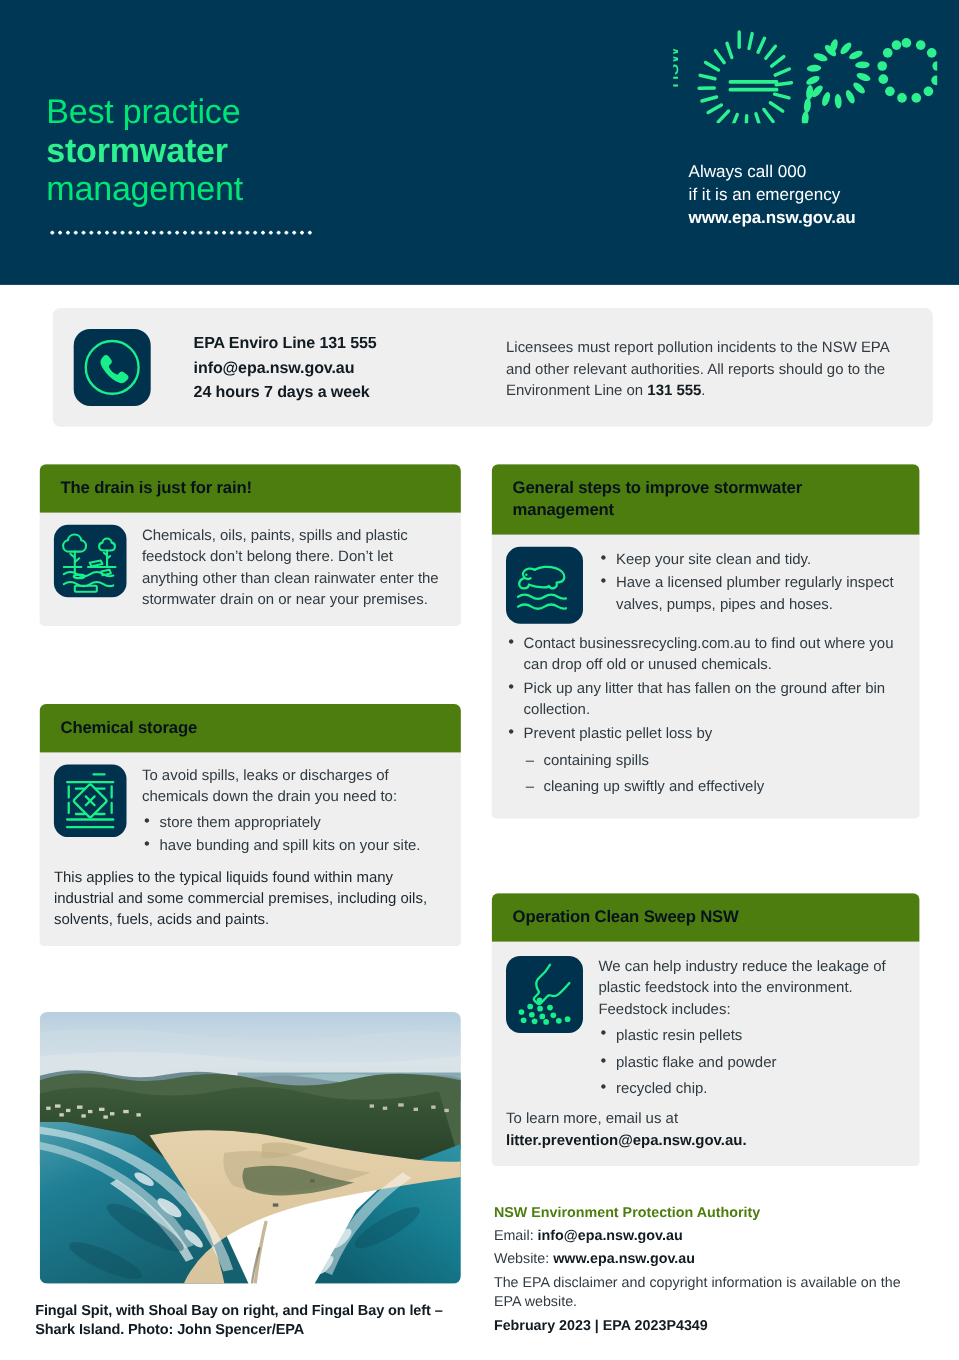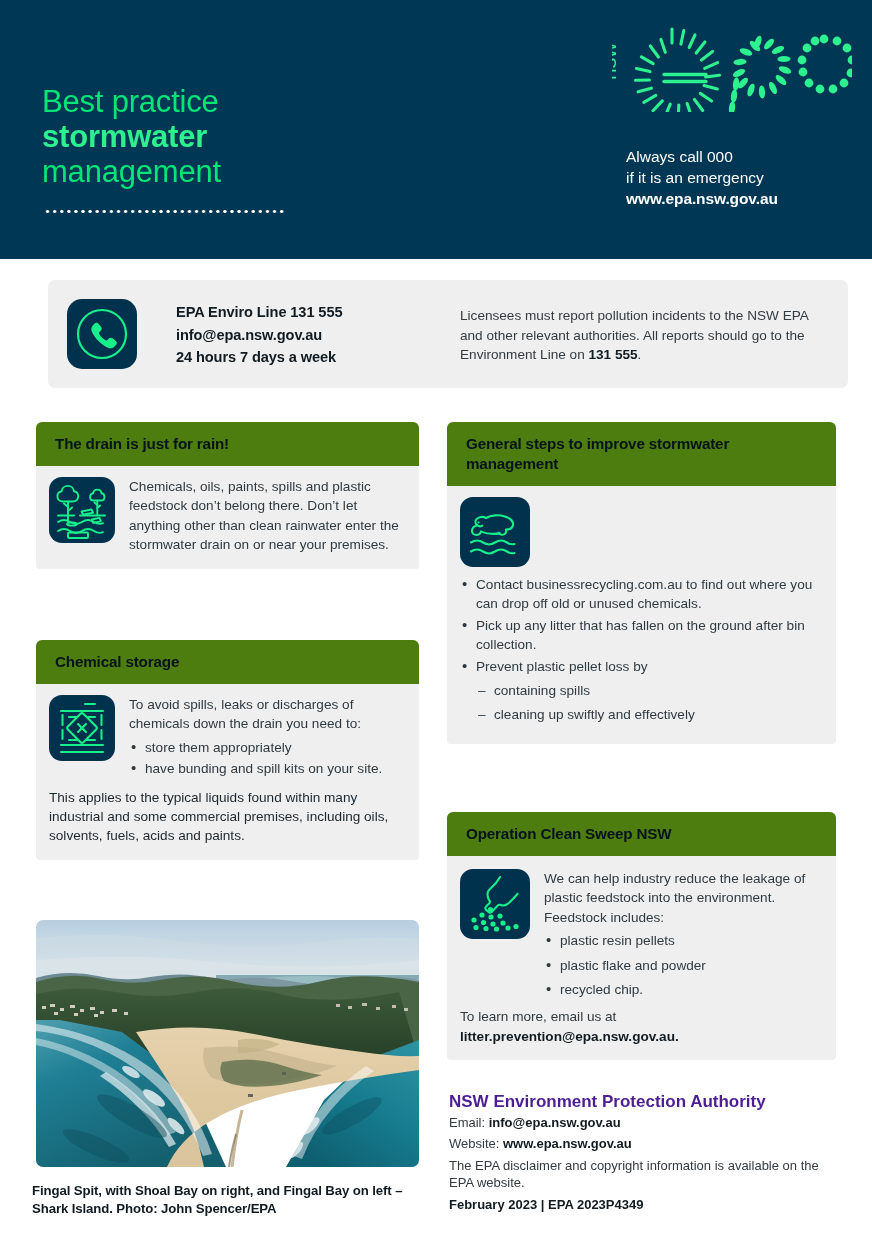--- a/index.html
+++ b/index.html
@@ -70,21 +70,21 @@
   #card-general   { left:447px; top:422px;  width:389px; }
   #card-ocs       { left:447px; top:812px;  width:389px; }
 
   
   .photo { position:absolute; left:36px; top:920px; width:383px; height:247px; border-radius:7px; overflow:hidden; }
   .caption { position:absolute; left:32px; top:1182px; width:380px;
     font-size:13.2px; line-height:17.5px; color:#111b21; font-weight:700; letter-spacing:-0.1px; }
 
   
   .footer { position:absolute; left:449px; top:1092px; width:390px; }
-  .footer .f-org { font-size:17px; line-height:20px; color:#4c1d95; font-weight:700; }
+  .footer .f-org { font-size:13px; line-height:20px; color:#4d7c0f; font-weight:700; }
   .footer .f-ln  { font-size:13px; line-height:21px; color:#333b41; font-weight:400; }
   .footer .f-ln b { color:#111b21; font-weight:700; }
   .footer .f-dis { font-size:13px; line-height:17px; color:#333b41; font-weight:400; margin-top:3px;}
   .footer .f-date { font-size:13px; line-height:20px; color:#111b21; font-weight:700; margin-top:4px;}
 
   .inline-b { font-weight:700; color:#111b21; }
   svg { display:block; }
 </style>
 </head>
 <body>
@@ -282,20 +282,24 @@
               <path d="M26 21c5-3 13-3.5 19-1.5 5 1.7 8.5 5 8 8.5-.4 3-3.5 4.5-7 4.6 .6 2.1-.2 4-2 4.8-2 .9-4.3 .2-5.2-1.6"></path>
               <path d="M26 21c-3.5-2-7.5-1.2-9.5 1.2-1.6 2-1.2 4.6 .6 6.1 1.5 1.2 3.6 1.3 5.2 .4"></path>
               <path d="M17 28.3c-3 1-5 3.2-5 5.6 0 2.3 1.8 4 4.3 4 2.3 0 4.2-1.4 4.6-3.3"></path>
               <path d="M21 34.6c3.5 1.4 8 2.3 12.8 2.3 2 0 4-.2 5.8-.5"></path>
               <circle cx="18.5" cy="25.5" r="1.1" fill="#17EF8A" stroke="none"></circle>
               <path d="M11 45.5c4-2.6 8-2.6 12 0 4 2.6 8 2.6 12 0 4-2.6 8-2.6 12 0 2.5 1.6 5 2.1 7.5 1.5"></path>
               <path d="M11 54.5c4-2.6 8-2.6 12 0 4 2.6 8 2.6 12 0 4-2.6 8-2.6 12 0 2.5 1.6 5 2.1 7.5 1.5"></path>
             </g>
           </svg>
         </div>
+        <ul class="bl" style="margin-top:2px;">
+          <li>Keep your site clean and tidy.</li>
+          <li>Have a licensed plumber regularly inspect valves, pumps, pipes and hoses.</li>
+        </ul>
       </div>
       <ul class="bl" style="margin-top:8px;">
         <li>Contact businessrecycling.com.au to find out where you can drop off old or unused chemicals.</li>
         <li>Pick up any litter that has fallen on the ground after bin collection.</li>
         <li style="margin-bottom:5px;">Prevent plastic pellet loss by</li>
       </ul>
       <ul class="dl">
         <li>containing spills</li>
         <li>cleaning up swiftly and effectively</li>
       </ul>

